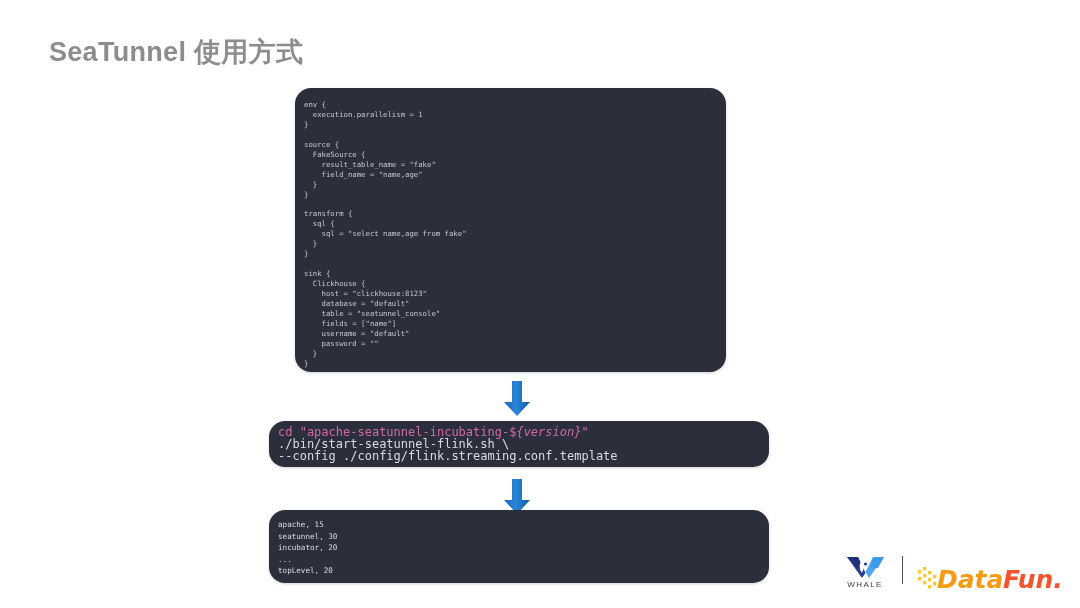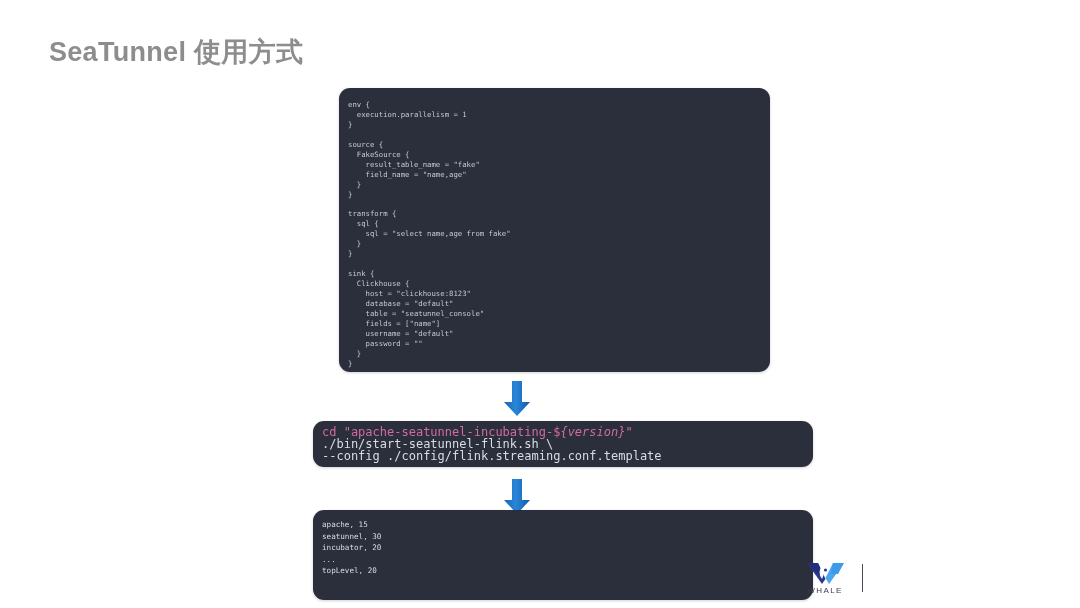--- a/index.html
+++ b/index.html
@@ -24,27 +24,26 @@
     font-weight: 700;
     color: #8d8d8d;
     letter-spacing: 0.3px;
     white-space: pre;
   }
 
   
   .code-panel {
     position: absolute;
     background: #2b2e3b;
-    border-radius: 11px;
+    border-radius: 16px;
     box-sizing: border-box;
     box-shadow: 0 1px 3px rgba(0,0,0,0.18);
     font-family: "DejaVu Sans Mono", "Liberation Mono", monospace;
     color: #c5cad3;
     overflow: hidden;
-    margin-left: 44px;
   }
 
   .code-panel pre {
     margin: 0;
     white-space: pre;
     font-family: "DejaVu Sans Mono", "Liberation Mono", monospace;
   }
 
   
   #config-panel {
@@ -79,47 +78,46 @@
   #command-panel .cmd-var {
     color: #d16ba5;
     font-style: italic;
   }
 
   
   #output-panel {
     left: 269px;
     top: 510px;
     width: 500px;
-    height: 90px;
+    height: 73px;
     padding: 9px 0 8px 9px;
   }
   #output-panel pre {
     font-size: 7.6px;
     line-height: 11.6px;
     color: #d8dde5;
   }
 
   
   .arrow-down {
     position: absolute;
     width: 28px;
     height: 36px;
   }
   #arrow-1 { left: 503px; top: 381px; }
   #arrow-2 { left: 503px; top: 479px; }
 
   
   .footer-logos {
     position: absolute;
-    left: 796px;
+    left: 836px;
     top: 556px;
     width: 226px;
     height: 44px;
     display: flex;
-    align-items: center;
     gap: 0;
   }
   .whale-logo {
     display: flex;
     flex-direction: column;
     align-items: center;
     width: 58px;
   }
   .whale-mark { width: 37px; height: 22px; display: block; }
   .whale-word {
@@ -225,14 +223,33 @@
       <polygon points="26,1 37,1 22,22 18.5,16" fill="#4aa6f0"></polygon>
       <polygon points="26,1 37,1 31,12 24,12" fill="#3d9ae8"></polygon>
       <path d="M15,4 q4,5 0,13 q-5,-7 0,-13 z" fill="#ffffff"></path>
       <circle cx="18.5" cy="8" r="1.6" fill="#2b3a8f"></circle>
     </svg>
     <div class="whale-word">WHALE</div>
   </div>
 
   <div class="logo-divider"></div>
 
+  <div class="datafun-logo">
+    <svg class="datafun-svg" viewBox="0 0 143 27">
+
+      <g fill="#fcc92c">
+        <rect x="1" y="5" width="3.4" height="3.4"></rect>
+        <rect x="6" y="2" width="3.4" height="3.4"></rect>
+        <rect x="6" y="9" width="3.4" height="3.4"></rect>
+        <rect x="11" y="6" width="3.4" height="3.4"></rect>
+        <rect x="1" y="12" width="3.4" height="3.4"></rect>
+        <rect x="6" y="16" width="3.4" height="3.4"></rect>
+        <rect x="11" y="13" width="3.4" height="3.4"></rect>
+        <rect x="11" y="20" width="3.4" height="3.4"></rect>
+        <rect x="16" y="10" width="3.4" height="3.4"></rect>
+        <rect x="16" y="17" width="3.4" height="3.4"></rect>
+      </g>
+      <text x="20" y="23" font-family="'DejaVu Sans', sans-serif" font-size="25" font-weight="bold" font-style="italic" fill="#f59b14">Data</text>
+      <text x="86" y="23" font-family="'DejaVu Sans', sans-serif" font-size="25" font-weight="bold" font-style="italic" fill="#f2542d">Fun.</text>
+    </svg>
+  </div>
 
 </div>
 
 </body></html>

